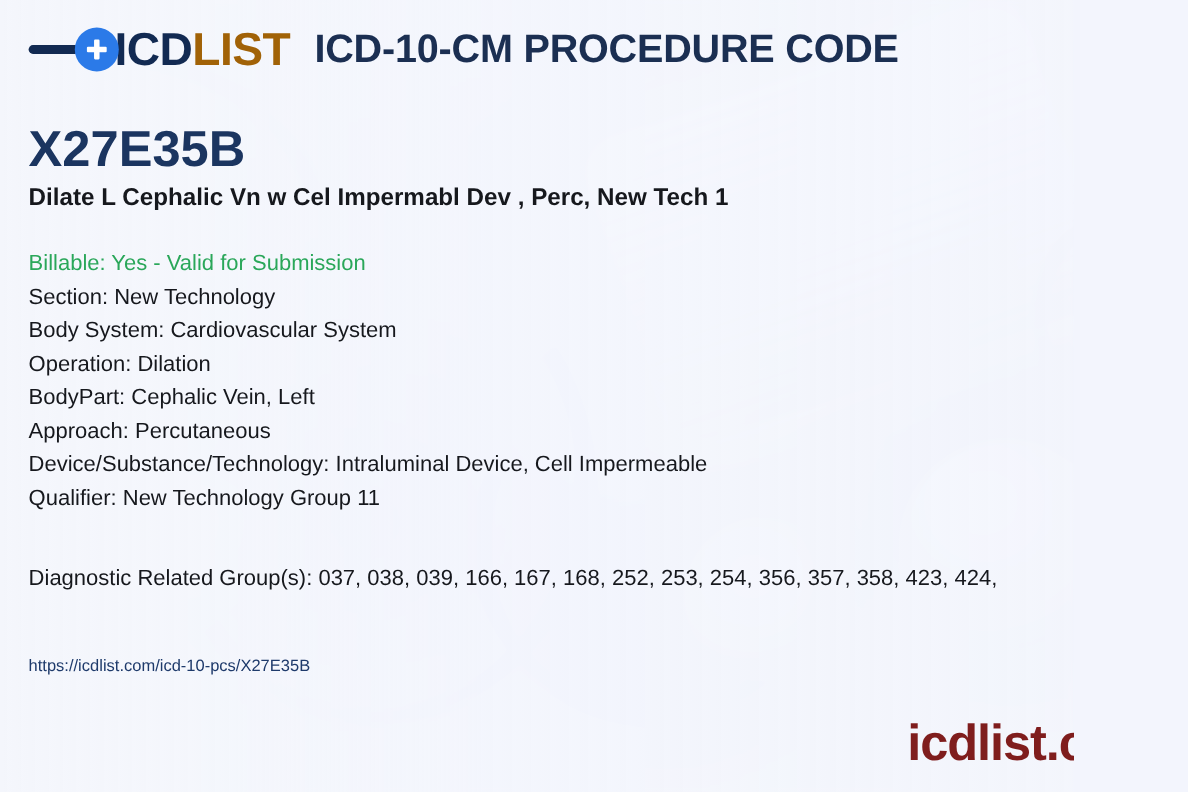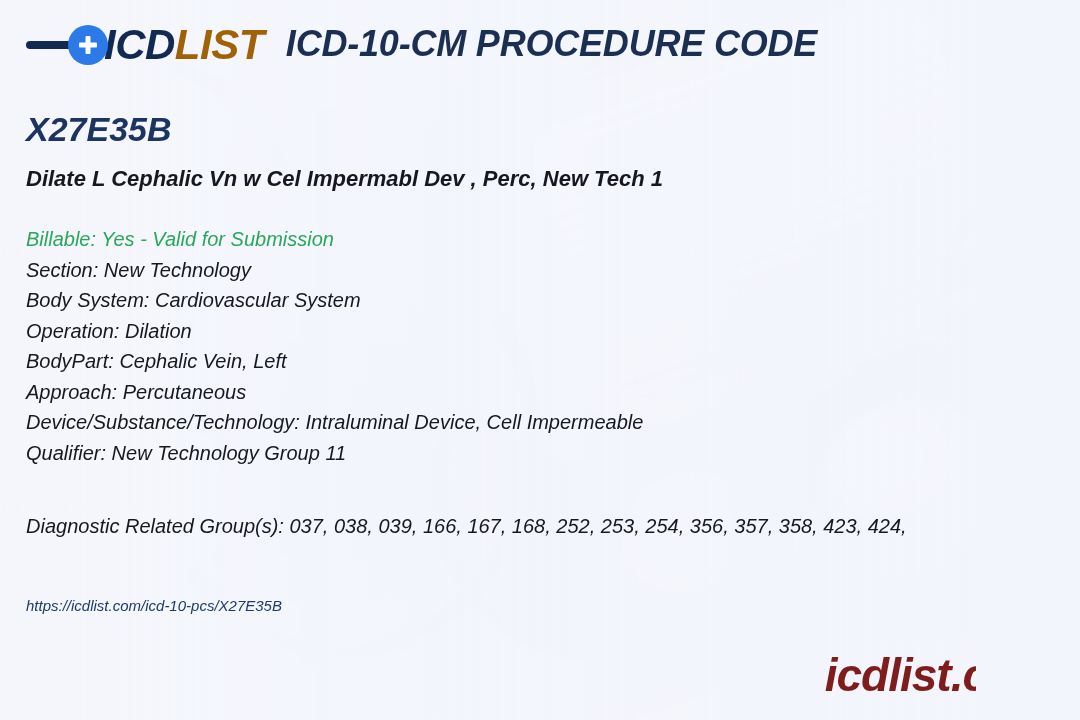--- a/index.html
+++ b/index.html
@@ -14,21 +14,20 @@
     background: #f3f5fd;
   }
 
   
   #page {
     position: relative;
     width: 976px;
     height: 720px;
     overflow: hidden;
     background: #f4f6fc;
-    font-style: italic;
   }
 
   
   #bg-photo {
     position: absolute;
     inset: 0;
     pointer-events: none;
     overflow: hidden;
   }
   #bg-photo .wash {
@@ -240,21 +239,21 @@
     letter-spacing: -0.2px;
     line-height: 1;
     padding-bottom: 2px;
   }
 
   
   .code-value {
     position: absolute;
     left: 26px;
     top: 112px;
-    font-size: 34px;
+    font-size: 46px;
     font-weight: bold;
     color: #1b3560;
     letter-spacing: 0px;
     line-height: 1;
   }
   .code-desc {
     position: absolute;
     left: 26px;
     top: 166px;
     font-size: 22px;

